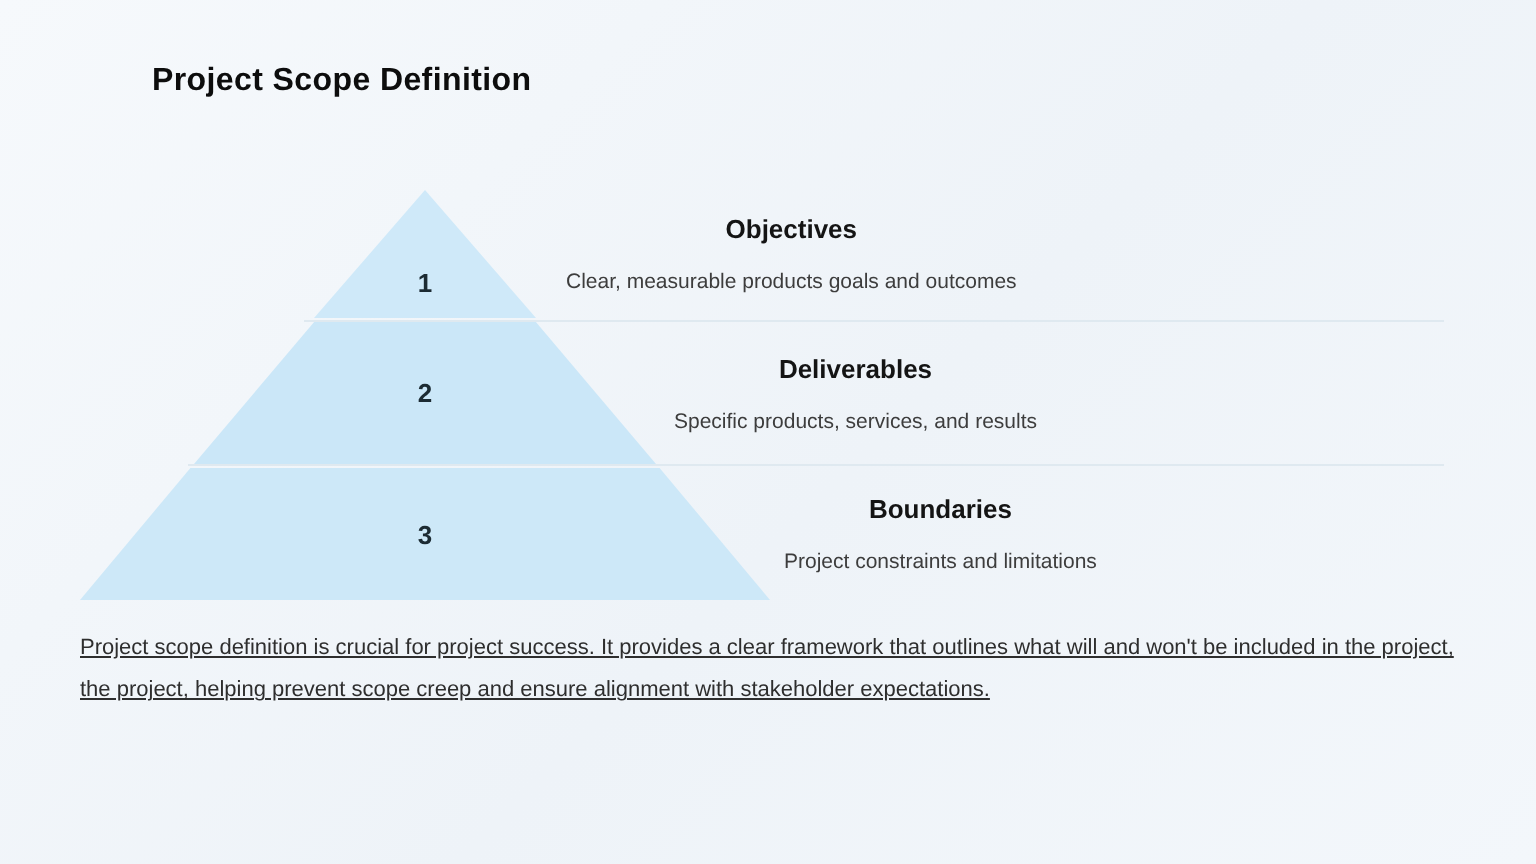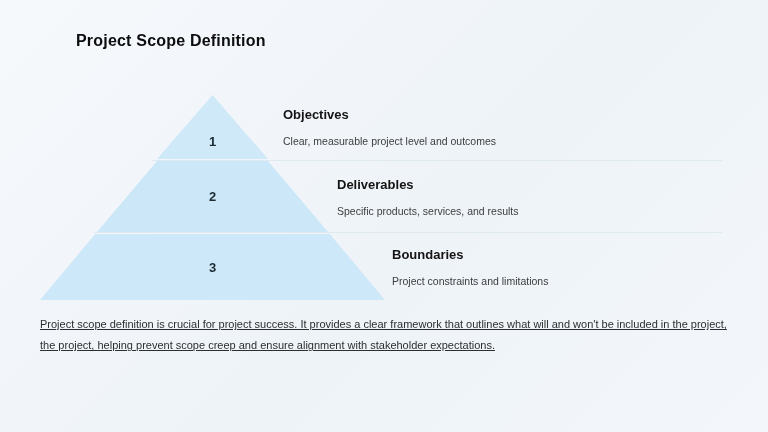--- a/index.html
+++ b/index.html
@@ -64,20 +64,21 @@
   .rule {
     position: absolute;
     height: 1px;
     background: #dfe9f0;
   }
   .rule-1 { left: 152px; top: 160px; width: 570px; }
   .rule-2 { left: 94px;  top: 232px; width: 628px; }
   
   .annotation {
     position: absolute;
+    text-align: center;
   }
   .annotation .label {
     font-size: 13px;
     font-weight: bold;
     color: #141414;
     margin-bottom: 13px;
   }
   .annotation .desc {
     font-size: 10.5px;
     color: #3d3d3d;
@@ -117,21 +118,21 @@
     <div class="pyr-level level-2">
       <span class="num">2</span>
     </div>
     <div class="pyr-level level-3">
       <span class="num">3</span>
     </div>
   </div>
 
   <div class="annotation ann-1">
     <div class="label">Objectives</div>
-    <div class="desc">Clear, measurable project level and outcomes</div>
+    <div class="desc">Clear, measurable products goals and outcomes</div>
   </div>
 
   <div class="annotation ann-2">
     <div class="label">Deliverables</div>
     <div class="desc">Specific products, services, and results</div>
   </div>
 
   <div class="annotation ann-3">
     <div class="label">Boundaries</div>
     <div class="desc">Project constraints and limitations</div>

